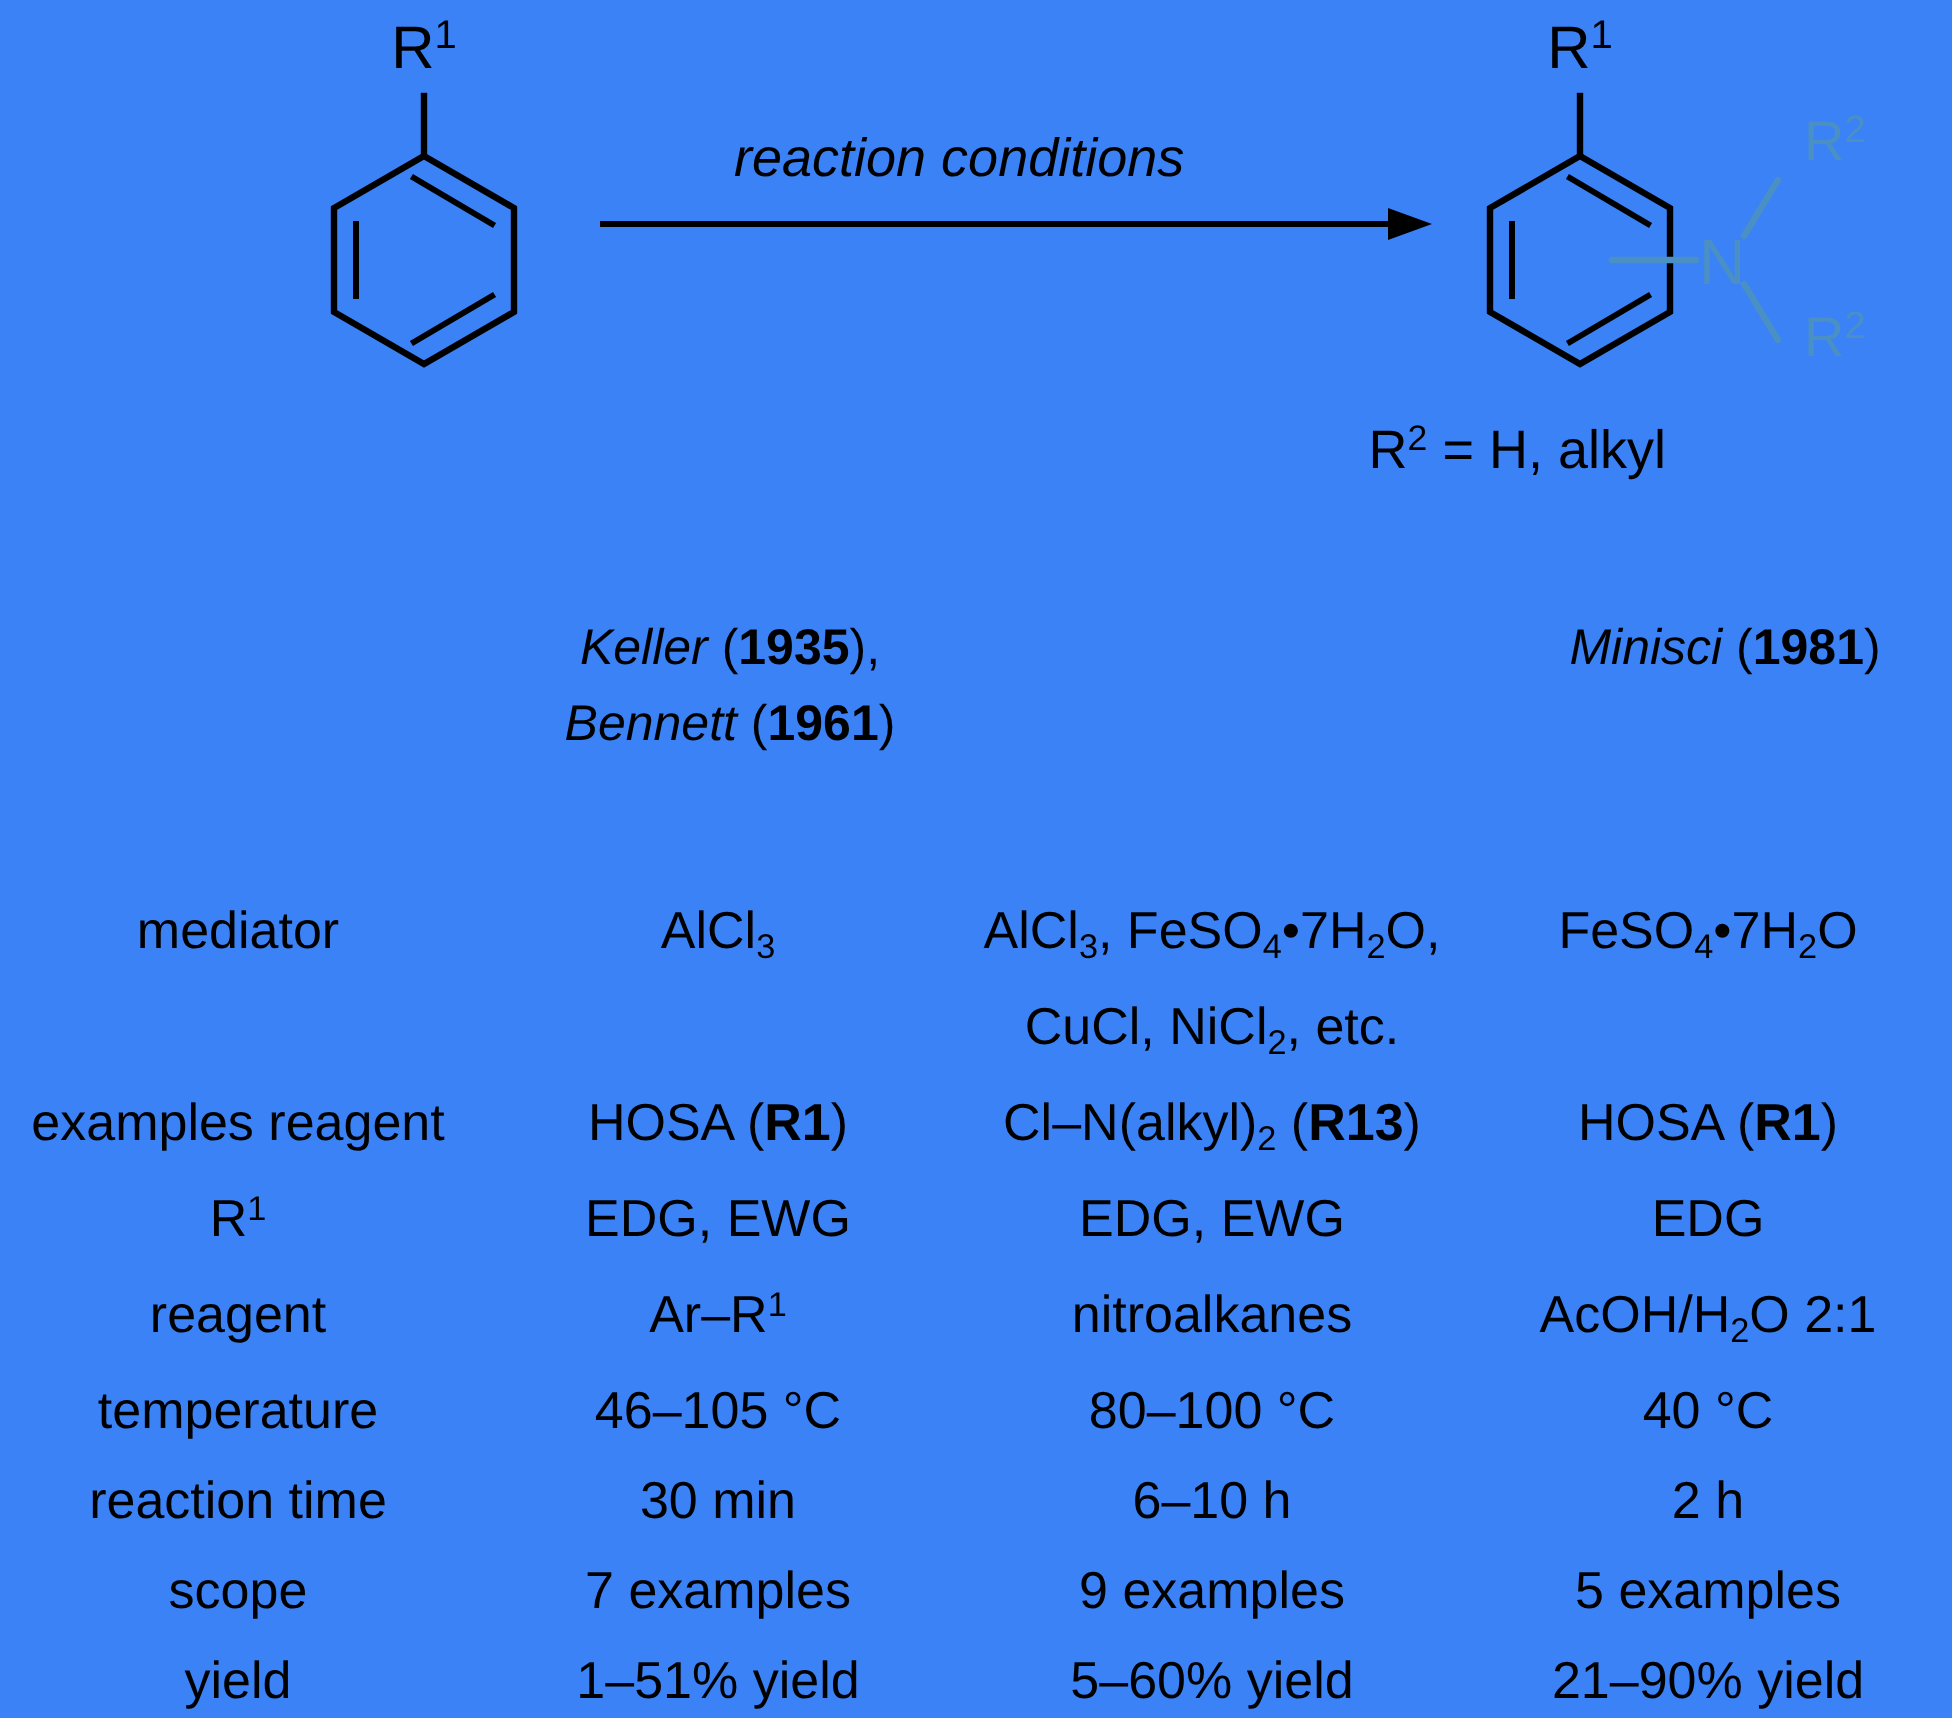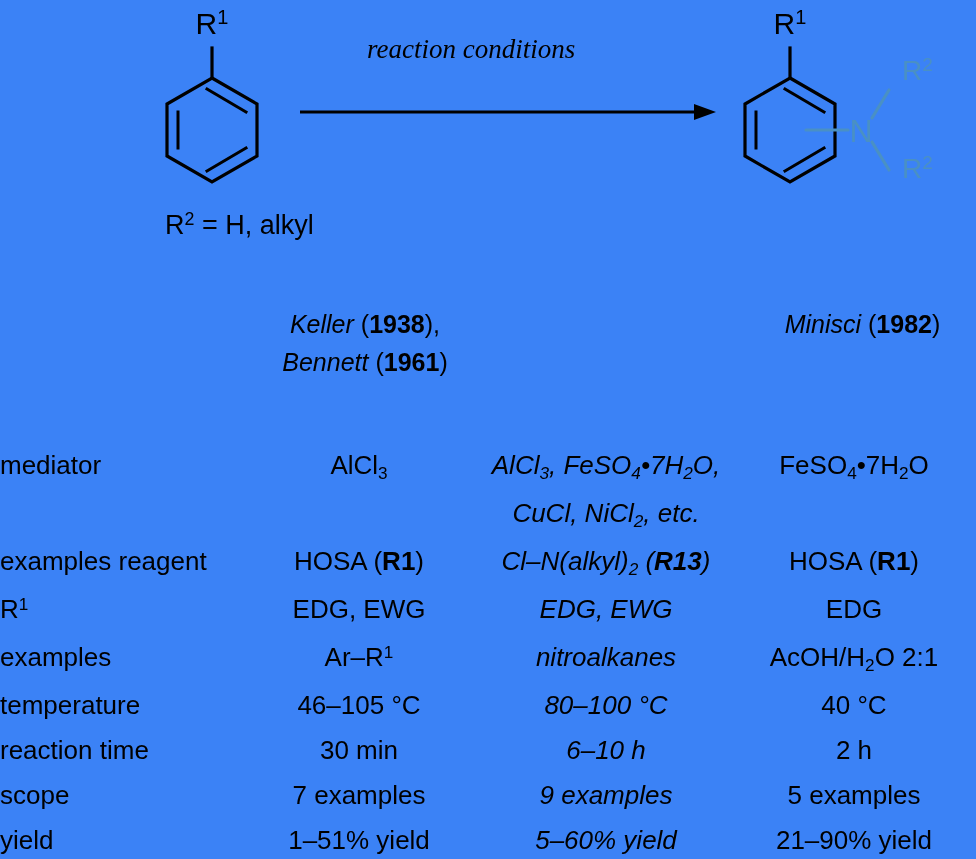--- a/index.html
+++ b/index.html
@@ -36,21 +36,21 @@
     color: #000000;
     white-space: nowrap;
   }
 
   
   #r2-def {
     position: absolute;
     left: 0;
     top: 210px;
     width: 833px;
-    text-align: left;
+    text-align: right;
     font-size: 27px;
   }
   #r2-def .inner {
     display: inline-block;
     margin-left: 165px;
   }
 
   
   #citations {
     position: absolute;
@@ -82,29 +82,29 @@
     border-collapse: collapse;
     font-size: 26px;
   }
   #param-table td {
     padding: 0;
     vertical-align: top;
     line-height: 45px;
     white-space: nowrap;
   }
   #param-table td.rowlabel {
-    text-align: left;
+    text-align: center;
     width: 238px;
     padding-right: 0;
   }
   #param-table td.cell {
     text-align: center;
   }
   #param-table td.c1 { width: 242px; }
-  #param-table td.c2 { width: 252px; font-style: italic; }
+  #param-table td.c2 { width: 252px; }
   #param-table td.c3 { width: 244px; }
   .bold { font-weight: bold; }
 
   sub { font-size: 0.66em; vertical-align: baseline; position: relative; top: 0.28em; }
   sup { font-size: 0.66em; vertical-align: baseline; position: relative; top: -0.48em; }
 </style>
 </head>
 <body>
 
 <div id="page">
@@ -144,36 +144,36 @@
 
         <line x1="872" y1="118" x2="889" y2="90"></line>
 
         <line x1="872" y1="142" x2="889" y2="170"></line>
       </g>
       <text x="861" y="142" font-family="Liberation Sans, sans-serif" font-size="32" fill="#4a90c4" text-anchor="middle">N</text>
       <text x="902" y="80" font-family="Liberation Sans, sans-serif" font-size="28" fill="#4a90c4" text-anchor="start">R<tspan font-size="19" dy="-9">2</tspan></text>
       <text x="902" y="178" font-family="Liberation Sans, sans-serif" font-size="28" fill="#4a90c4" text-anchor="start">R<tspan font-size="19" dy="-9">2</tspan></text>
     </svg>
 
-    <div class="rxn-label" style="left:367px; top:34px;font-family:Liberation Serif, serif;">reaction conditions</div>
+    <div class="rxn-label" style="left:367px; top:64px;">reaction conditions</div>
   </div>
 
   <div id="r2-def">
     <span class="inner">
       <span>R</span><sup>2</sup><span> = H, alkyl</span>
     </span>
   </div>
 
   <div id="citations">
     <div class="cite-col" id="cite-col-1">
-        <div><span class="name">Keller </span><span class="paren">(</span><span class="year">1938</span><span class="paren">),</span></div>
+        <div><span class="name">Keller </span><span class="paren">(</span><span class="year">1935</span><span class="paren">),</span></div>
         <div><span class="name">Bennett </span><span class="paren">(</span><span class="year">1961</span><span class="paren">)</span></div>
       </div>
     <div class="cite-col" id="cite-col-3">
-        <div><span class="name">Minisci </span><span class="paren">(</span><span class="year">1982</span><span class="paren">)</span></div>
+        <div><span class="name">Minisci </span><span class="paren">(</span><span class="year">1981</span><span class="paren">)</span></div>
       </div>
   </div>
 
   <table id="param-table">
     <tbody>
         <tr>
           <td class="rowlabel">mediator</td>
           <td class="cell c1">AlCl<sub>3</sub></td>
           <td class="cell c2">AlCl<sub>3</sub>, FeSO<sub>4</sub>•7H<sub>2</sub>O,<br>CuCl, NiCl<sub>2</sub>, etc.</td>
           <td class="cell c3">FeSO<sub>4</sub>•7H<sub>2</sub>O</td>
@@ -184,21 +184,21 @@
           <td class="cell c2">Cl–N(alkyl)<sub>2</sub> (<span class="bold">R13</span>)</td>
           <td class="cell c3">HOSA (<span class="bold">R1</span>)</td>
         </tr>
         <tr>
           <td class="rowlabel">R<sup>1</sup></td>
           <td class="cell c1">EDG, EWG</td>
           <td class="cell c2">EDG, EWG</td>
           <td class="cell c3">EDG</td>
         </tr>
         <tr>
-          <td class="rowlabel">examples</td>
+          <td class="rowlabel">reagent</td>
           <td class="cell c1">Ar–R<sup>1</sup></td>
           <td class="cell c2">nitroalkanes</td>
           <td class="cell c3">AcOH/H<sub>2</sub>O 2:1</td>
         </tr>
         <tr>
           <td class="rowlabel">temperature</td>
           <td class="cell c1">46–105 °C</td>
           <td class="cell c2">80–100 °C</td>
           <td class="cell c3">40 °C</td>
         </tr>

